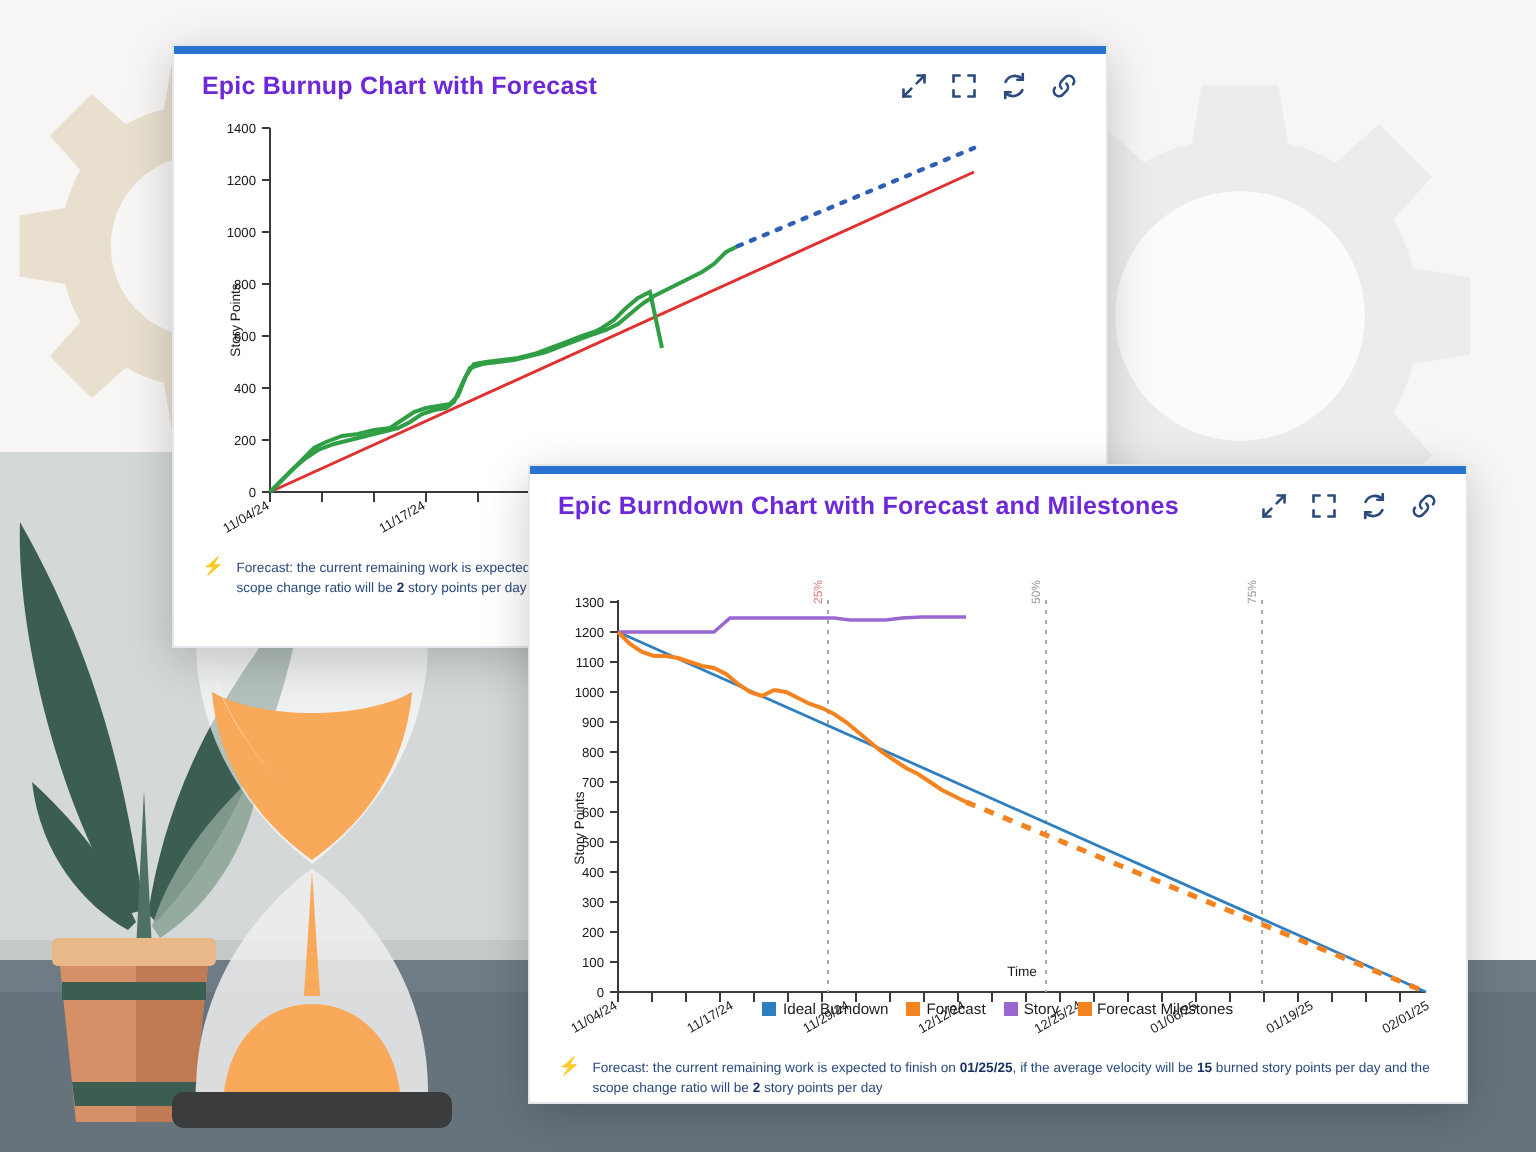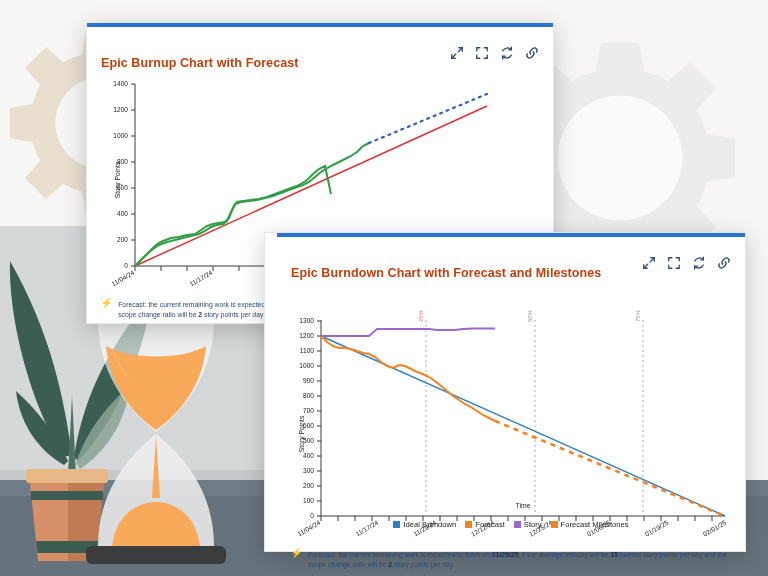--- a/index.html
+++ b/index.html
@@ -22,23 +22,22 @@
     position:absolute;background:#ffffff;
     box-shadow:0 6px 22px rgba(0,0,0,.20);
     border:1px solid #e3e6ea;
   }
   .card-topbar{height:4px;background:#2874d0;width:100%;}
   .card-head{
     display:flex;align-items:center;justify-content:space-between;
     padding:9px 14px 4px 14px;
   }
   .card-title{
-    font-size:12.5px;font-weight:bold;color:#c2410c;letter-spacing:.1px;
+    font-size:12.5px;font-weight:bold;color:#6d28d9;letter-spacing:.1px;
     white-space:nowrap;
-    margin-top:20px;
   }
   .card-icons{display:flex;gap:11px;align-items:center;color:#2b4a7d;}
   .ic{width:14px;height:14px;display:block;}
   .card-body{position:relative;}
 
   .legend{
     position:absolute;display:flex;gap:9px;align-items:center;
     justify-content:center;width:100%;font-size:7.6px;color:#1a1a1a;
   }
   .lg{display:flex;align-items:center;gap:3px;white-space:nowrap;}
@@ -227,21 +226,21 @@
         </span>
       </div>
 
       <div class="forecast" style="left:14px;top:226px;width:436px;">
         <span class="bolt">⚡</span>
         <span><span>Forecast: the current remaining work is expected to finish on </span><b>01/25/25</b><span>, if the average velocity will be </span><b>15</b><span> burned story points per day and the scope change ratio will be </span><b>2</b><span> story points per day</span></span>
       </div>
     </div>
   </div>
 
-  <div class="card" style="left:264px;top:232px;width:468px;height:318px;padding-left:12px;">
+  <div class="card" style="left:264px;top:232px;width:468px;height:318px;">
     <div class="card-topbar"></div>
 
     <div class="card-head">
       <div class="card-title">Epic Burndown Chart with Forecast and Milestones</div>
       <div class="card-icons">
         <span class="ic" title="Collapse">
           <svg viewBox="0 0 16 16" width="14" height="14" fill="none" stroke="#2b4a7d" stroke-width="1.5" stroke-linecap="round">
             <path d="M10 2 L14 2 L14 6"></path>
               <path d="M14 2 L9.5 6.5"></path>
             <path d="M6 14 L2 14 L2 10"></path>

